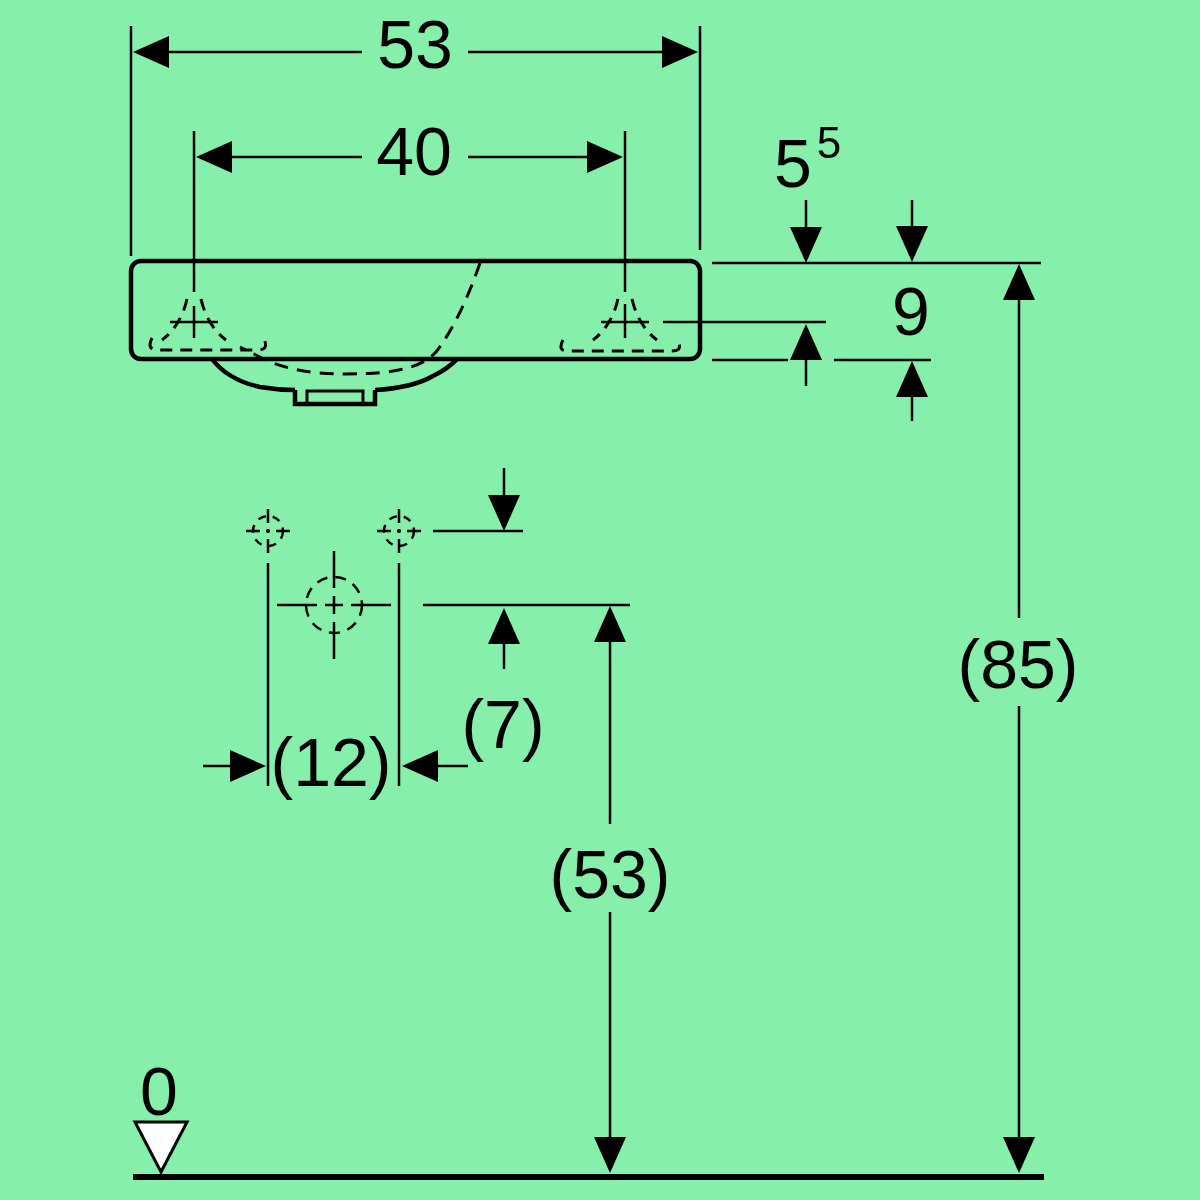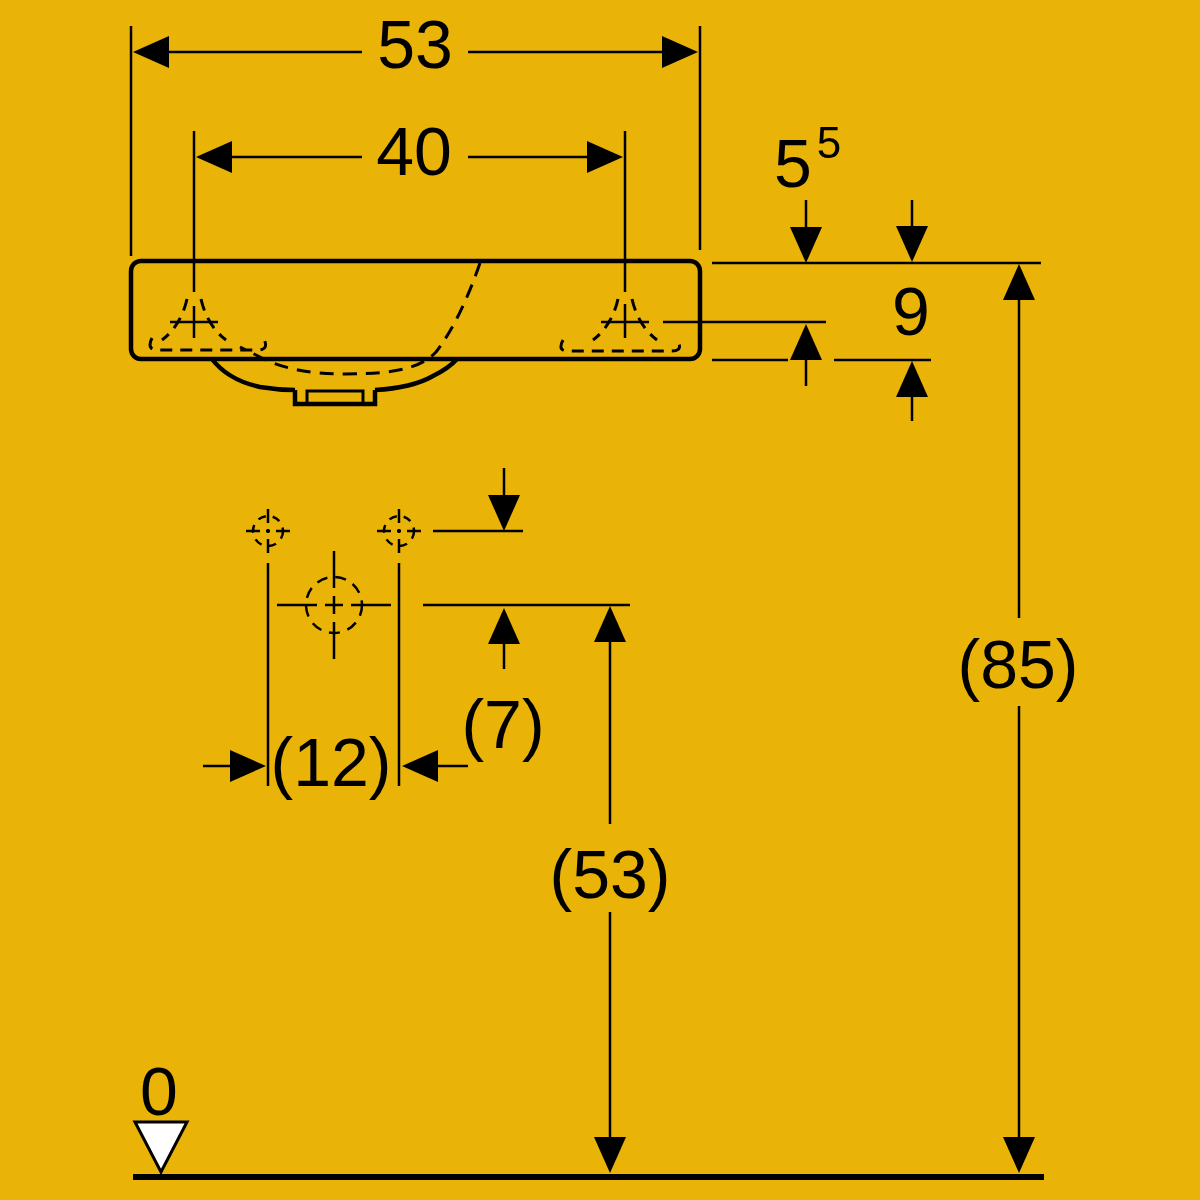--- a/index.html
+++ b/index.html
@@ -1,16 +1,16 @@
 <!DOCTYPE html>
 <html><head>
 <meta charset="utf-8">
 <style>
   html,body{margin:0;padding:0;background:#ffffff;}
-  .stage{position:relative;width:1200px;height:1200px;background:#eab308;overflow:hidden;}
+  .stage{position:relative;width:1200px;height:1200px;background:#86efac;overflow:hidden;}
   svg{position:absolute;left:0;top:0;}
   text{font-family:"Liberation Sans", sans-serif;fill:#000;}
   .dim-label{font-size:68px;}
   .dim-label-sup{font-size:44px;}
   .thin{stroke:#000;stroke-width:2.5;fill:none;}
   .med{stroke:#000;stroke-width:3;fill:none;}
   .thick{stroke:#000;stroke-width:4.5;fill:none;}
   .ground{stroke:#000;stroke-width:6;fill:none;}
   .arrow{fill:#000;stroke:none;}
   .dashed{stroke:#000;stroke-width:3;fill:none;stroke-dasharray:14 9;}

